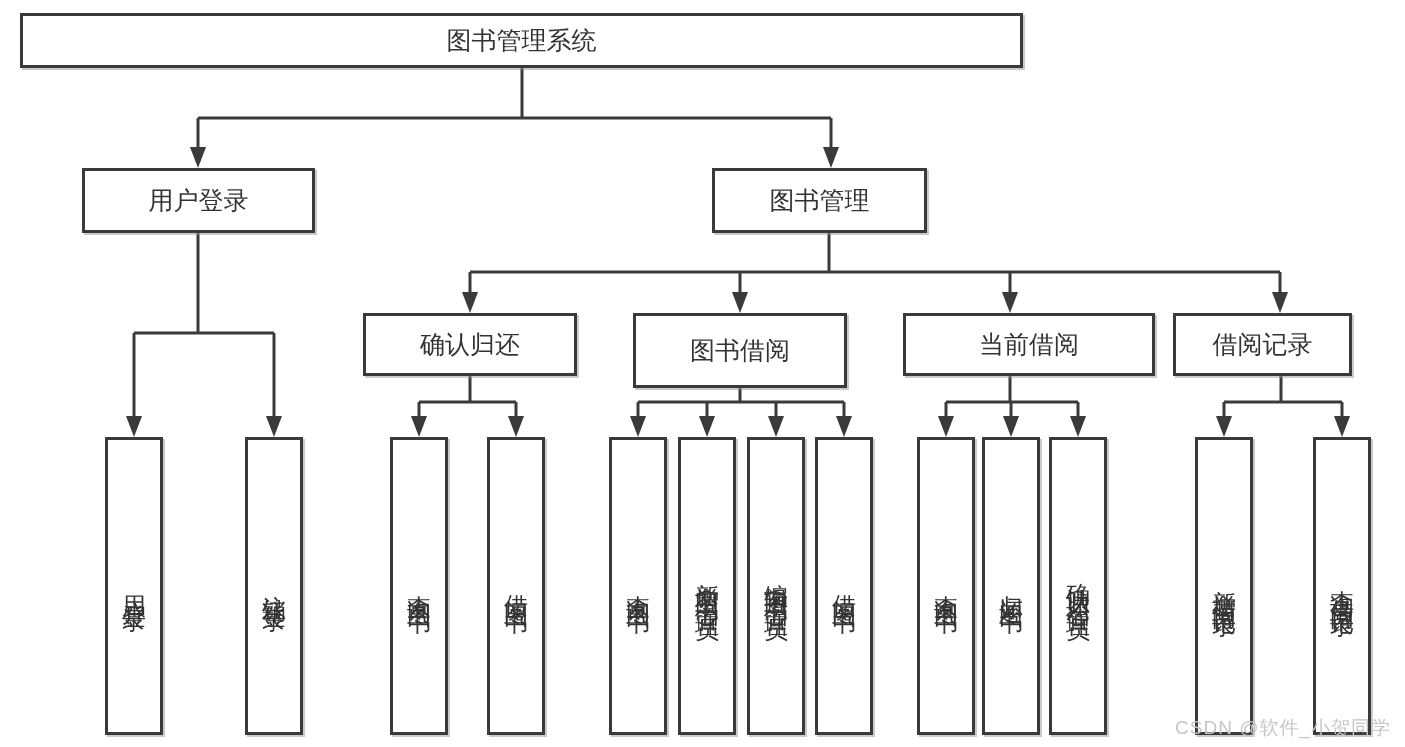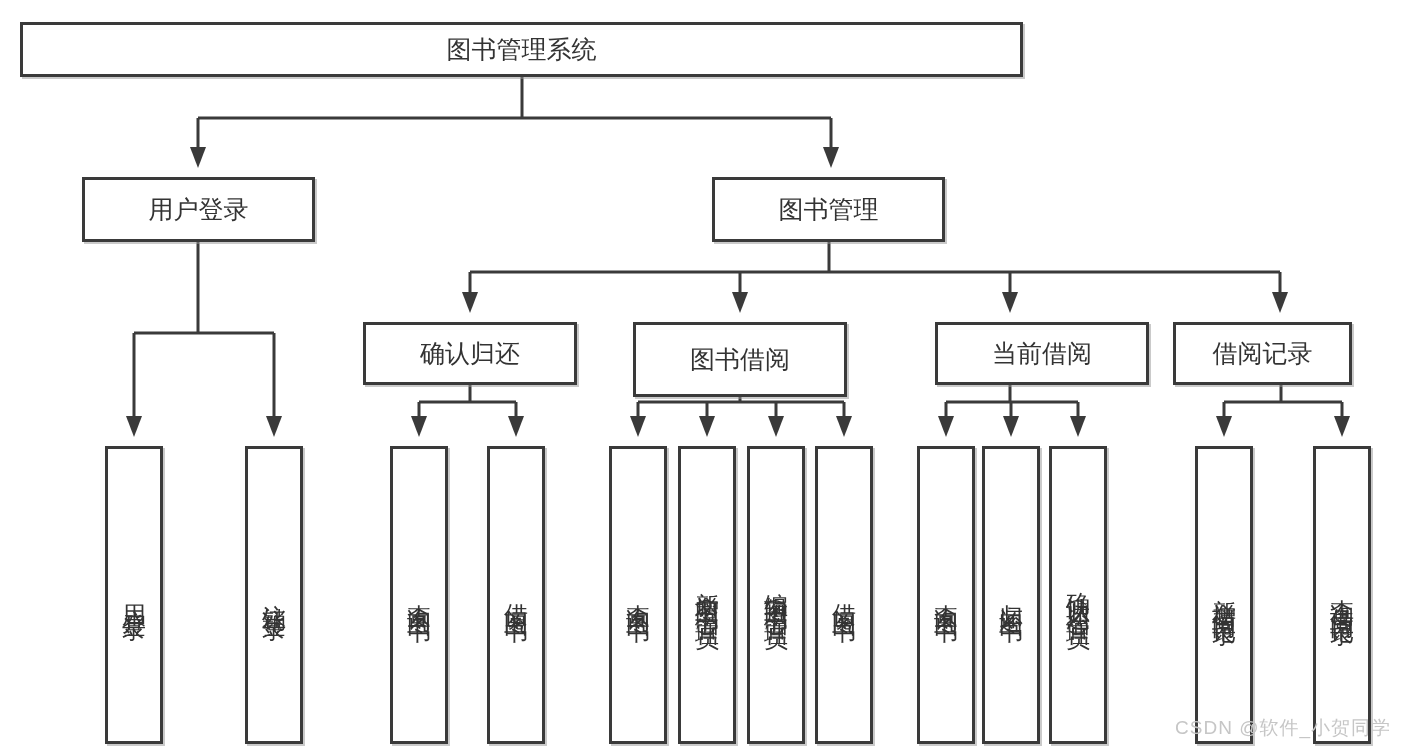--- a/index.html
+++ b/index.html
@@ -15,21 +15,20 @@
   svg.connectors{position:absolute;left:0;top:0;width:1405px;height:747px;}
   svg.connectors path{stroke:var(--line);stroke-width:3;fill:none;}
   svg.connectors polygon{fill:var(--line);stroke:none;}
   .box{
     position:absolute;box-sizing:border-box;
     background:#ffffff;border:3px solid var(--line);
     display:flex;align-items:center;justify-content:center;
     color:var(--text);font-size:25px;
     box-shadow:2px 2px 0 rgba(150,150,150,.5);
     white-space:nowrap;
-    margin-top:9px;
   }
   .box.v{
     writing-mode:vertical-lr;
     text-orientation:upright;
     font-size:24px;
     letter-spacing:5px;
     line-height:1;
   }
   .watermark{
     position:absolute;right:14px;bottom:6px;
@@ -80,25 +79,25 @@
     <g>
       <path d="M1281 376 V402 M1224 402 H1342 M1224 402 V420 M1342 402 V420"></path>
       <polygon points="1216,416 1232,416 1224,437"></polygon>
       <polygon points="1334,416 1350,416 1342,437"></polygon>
     </g>
   </svg>
 
   <div class="box" style="left:20px;top:13px;width:1003px;height:55px">图书管理系统</div>
 
   <div class="box" style="left:82px;top:168px;width:233px;height:65px">用户登录</div>
-  <div class="box" style="left:712px;top:168px;width:233px;height:65px">图书管理</div>
+  <div class="box" style="left:712px;top:168px;width:215px;height:65px">图书管理</div>
 
   <div class="box" style="left:363px;top:313px;width:214px;height:63px">确认归还</div>
   <div class="box" style="left:633px;top:313px;width:214px;height:75px">图书借阅</div>
-  <div class="box" style="left:935px;top:313px;width:214px;height:63px">当前借阅</div>
+  <div class="box" style="left:903px;top:313px;width:252px;height:63px">当前借阅</div>
   <div class="box" style="left:1173px;top:313px;width:179px;height:63px">借阅记录</div>
 
   <div class="box v" style="left:105px;top:437px;width:58px;height:298px">用户登录</div>
   <div class="box v" style="left:245px;top:437px;width:58px;height:298px">注销登录</div>
 
   <div class="box v" style="left:390px;top:437px;width:58px;height:298px">查询图书</div>
   <div class="box v" style="left:487px;top:437px;width:58px;height:298px">借阅图书</div>
 
   <div class="box v" style="left:609px;top:437px;width:58px;height:298px">查询图书</div>
   <div class="box v" style="left:678px;top:437px;width:58px;height:298px">新增图书（管理员）</div>

